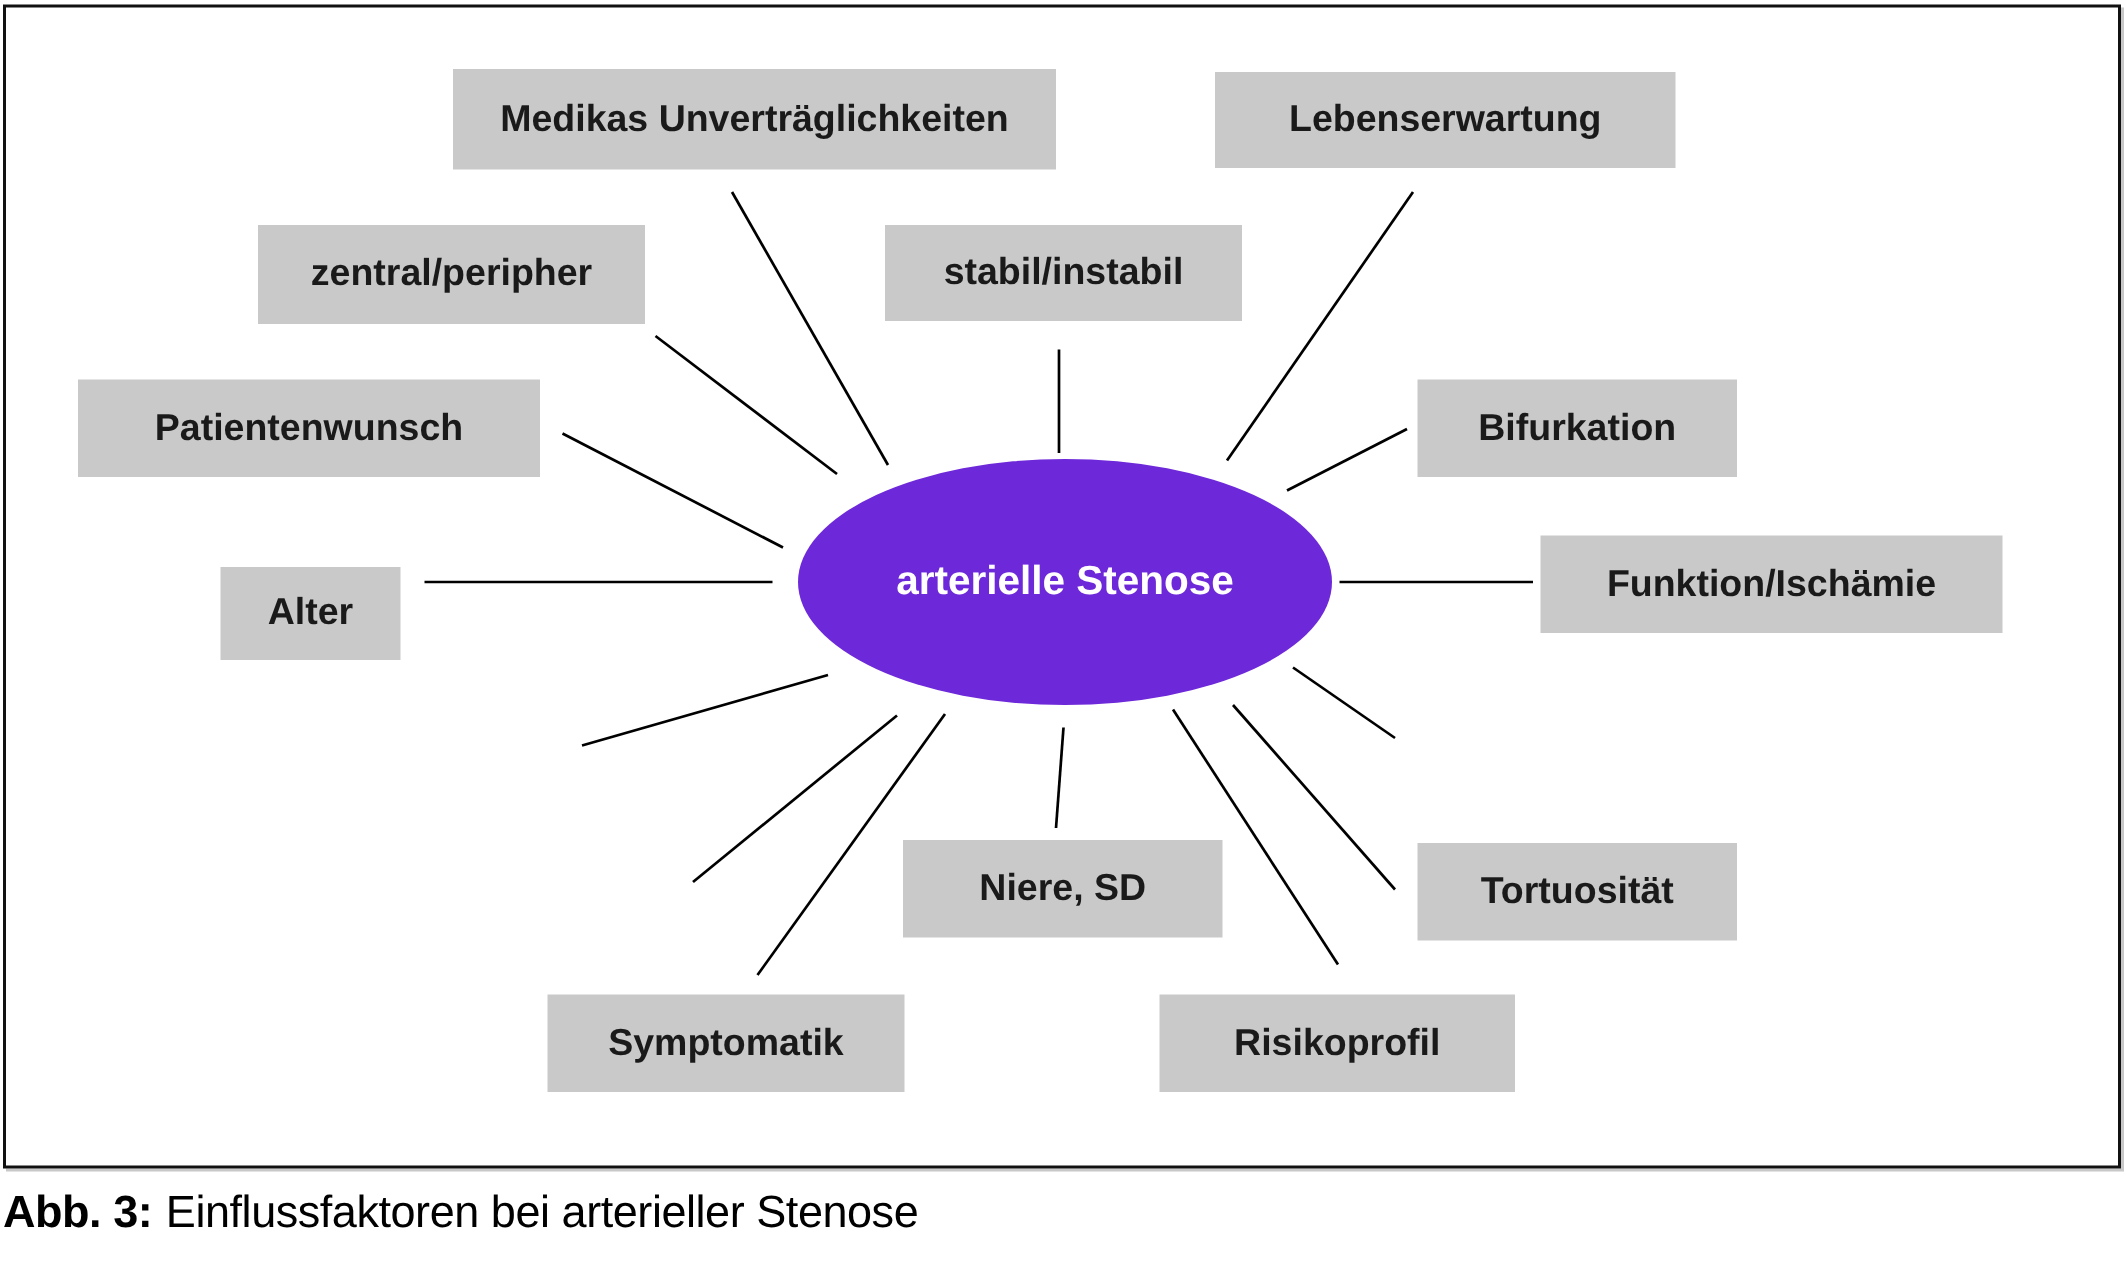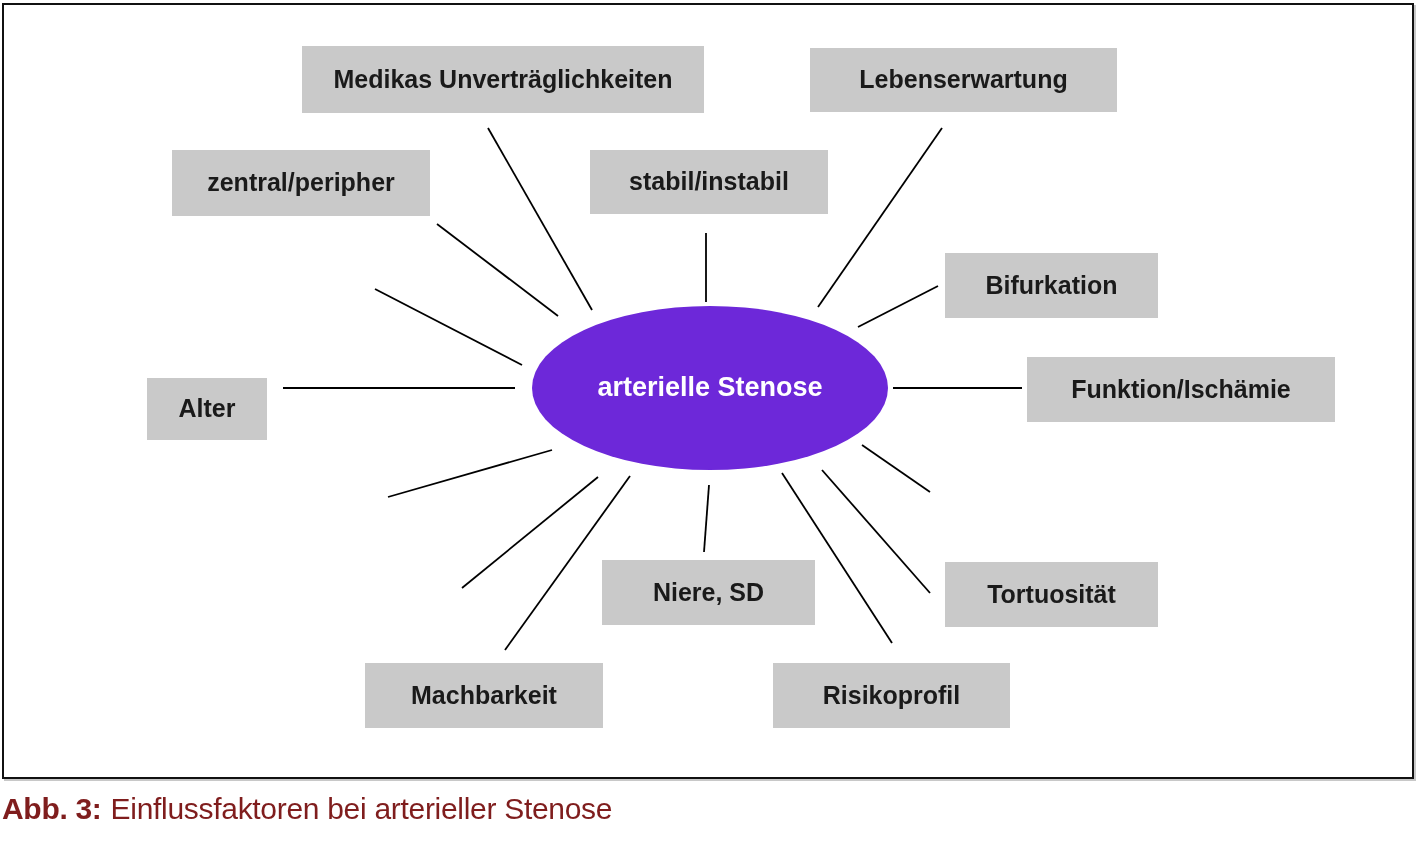--- a/index.html
+++ b/index.html
@@ -65,21 +65,21 @@
     font-size: 27px;
     line-height: 1.45;
     text-align: center;
   }
 
   .caption {
     position: absolute;
     left: 2px;
     top: 792px;
     font-size: 30px;
-    color: #7f1d1d;
+    color: #000000;
     letter-spacing: -0.3px;
     white-space: nowrap;
   }
   .caption .prefix { font-weight: bold; }
   .caption .text { font-weight: normal; margin-left: 9px; }
 </style>
 </head>
 <body>
 
 <div class="figure">
@@ -113,20 +113,23 @@
   </div>
 
   <div class="node" style="left:172px;top:150px;width:258px;height:66px">
     <span>zentral/peripher</span>
   </div>
 
   <div class="node" style="left:590px;top:150px;width:238px;height:64px">
     <span>stabil/instabil</span>
   </div>
 
+  <div class="node" style="left:52px;top:253px;width:308px;height:65px">
+    <span>Patientenwunsch</span>
+  </div>
 
   <div class="node" style="left:945px;top:253px;width:213px;height:65px">
     <span>Bifurkation</span>
   </div>
 
   <div class="node" style="left:147px;top:378px;width:120px;height:62px">
     <span>Alter</span>
   </div>
 
   <div class="node" style="left:1027px;top:357px;width:308px;height:65px">
@@ -138,21 +141,21 @@
 
   <div class="node" style="left:602px;top:560px;width:213px;height:65px">
     <span>Niere, SD</span>
   </div>
 
   <div class="node" style="left:945px;top:562px;width:213px;height:65px">
     <span>Tortuosität</span>
   </div>
 
   <div class="node" style="left:365px;top:663px;width:238px;height:65px">
-    <span>Machbarkeit</span>
+    <span>Symptomatik</span>
   </div>
 
   <div class="node" style="left:773px;top:663px;width:237px;height:65px">
     <span>Risikoprofil</span>
   </div>
 
   <div class="center-ellipse">
     <div>arterielle Stenose</div>
   </div>
 

